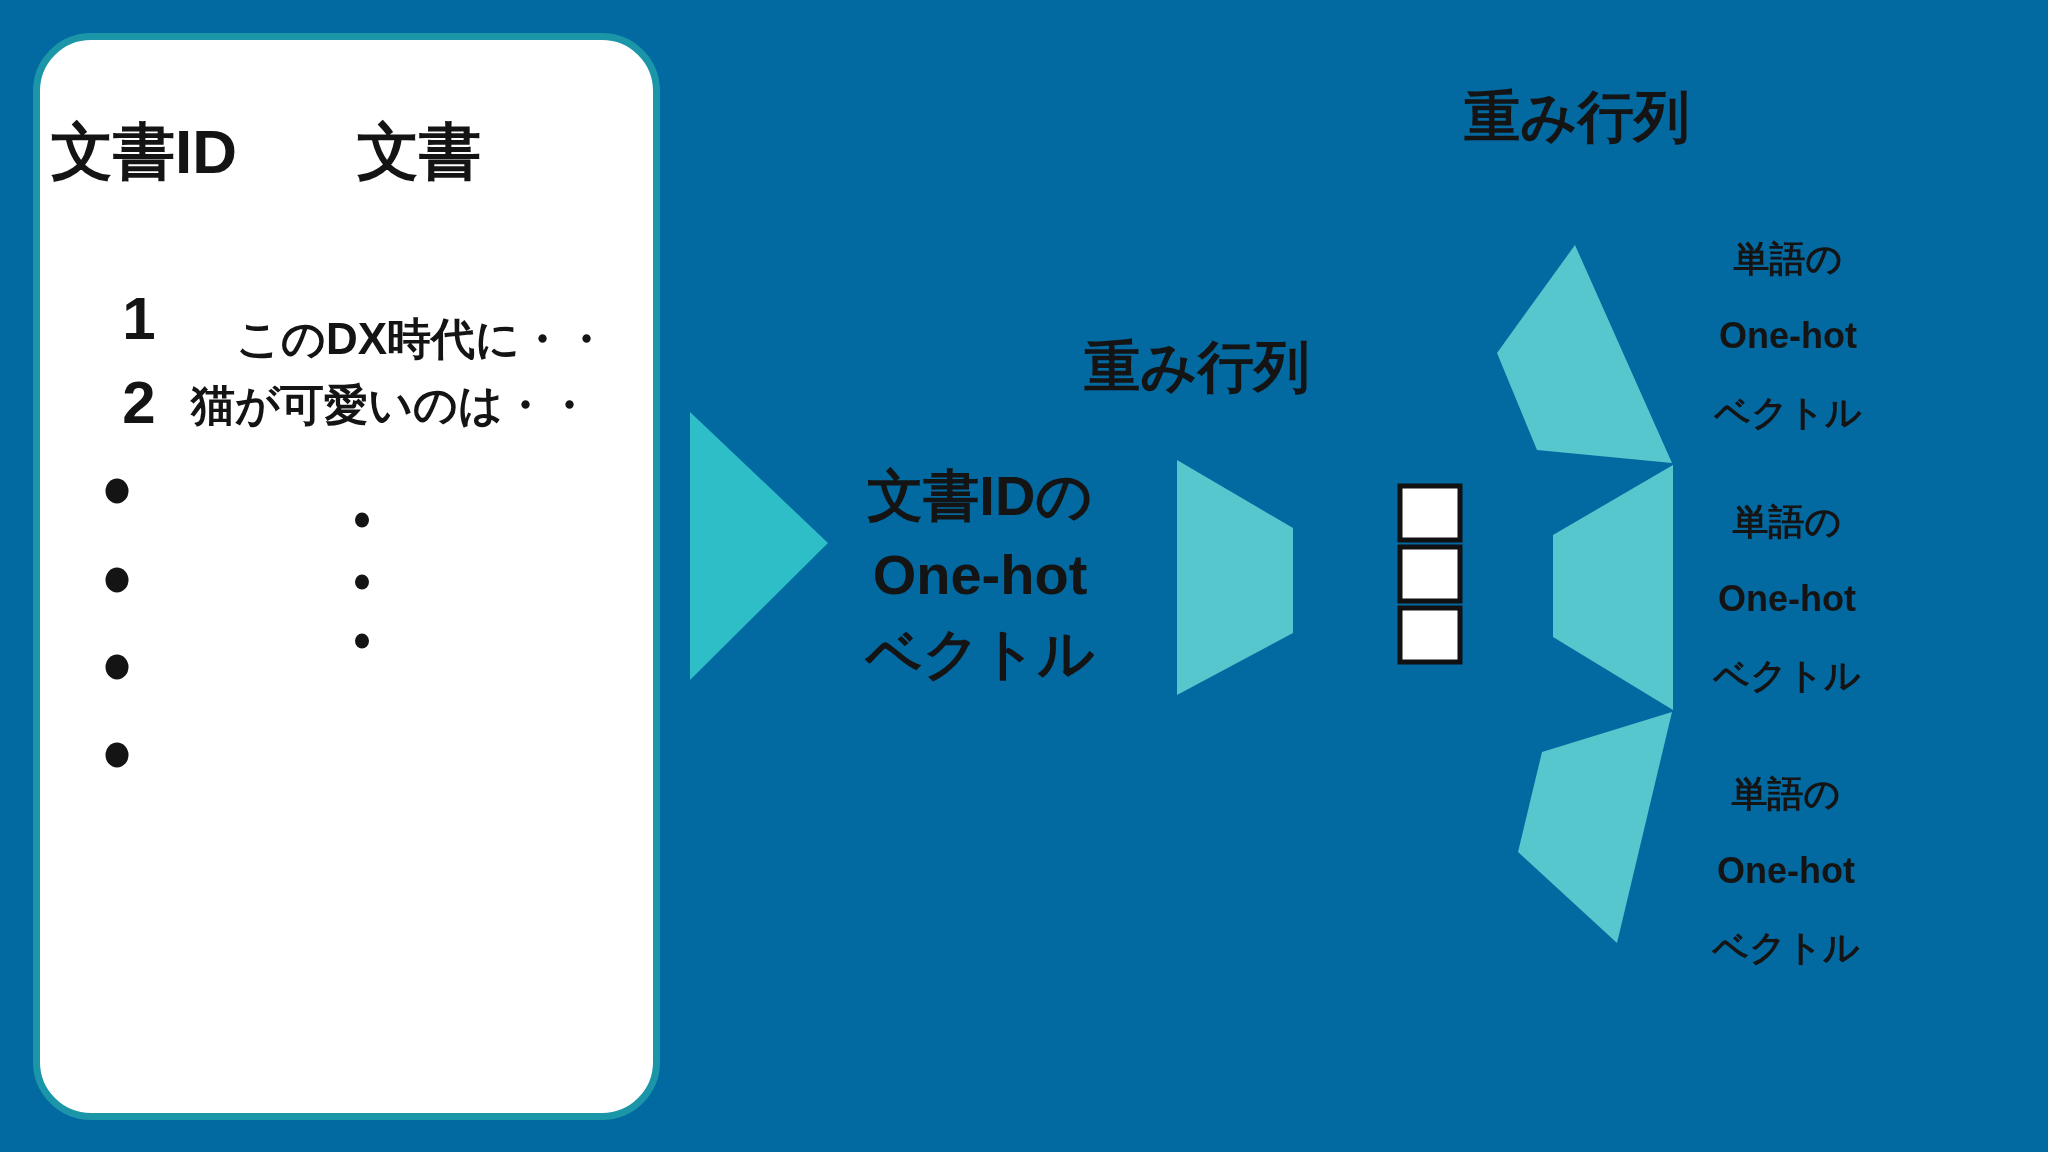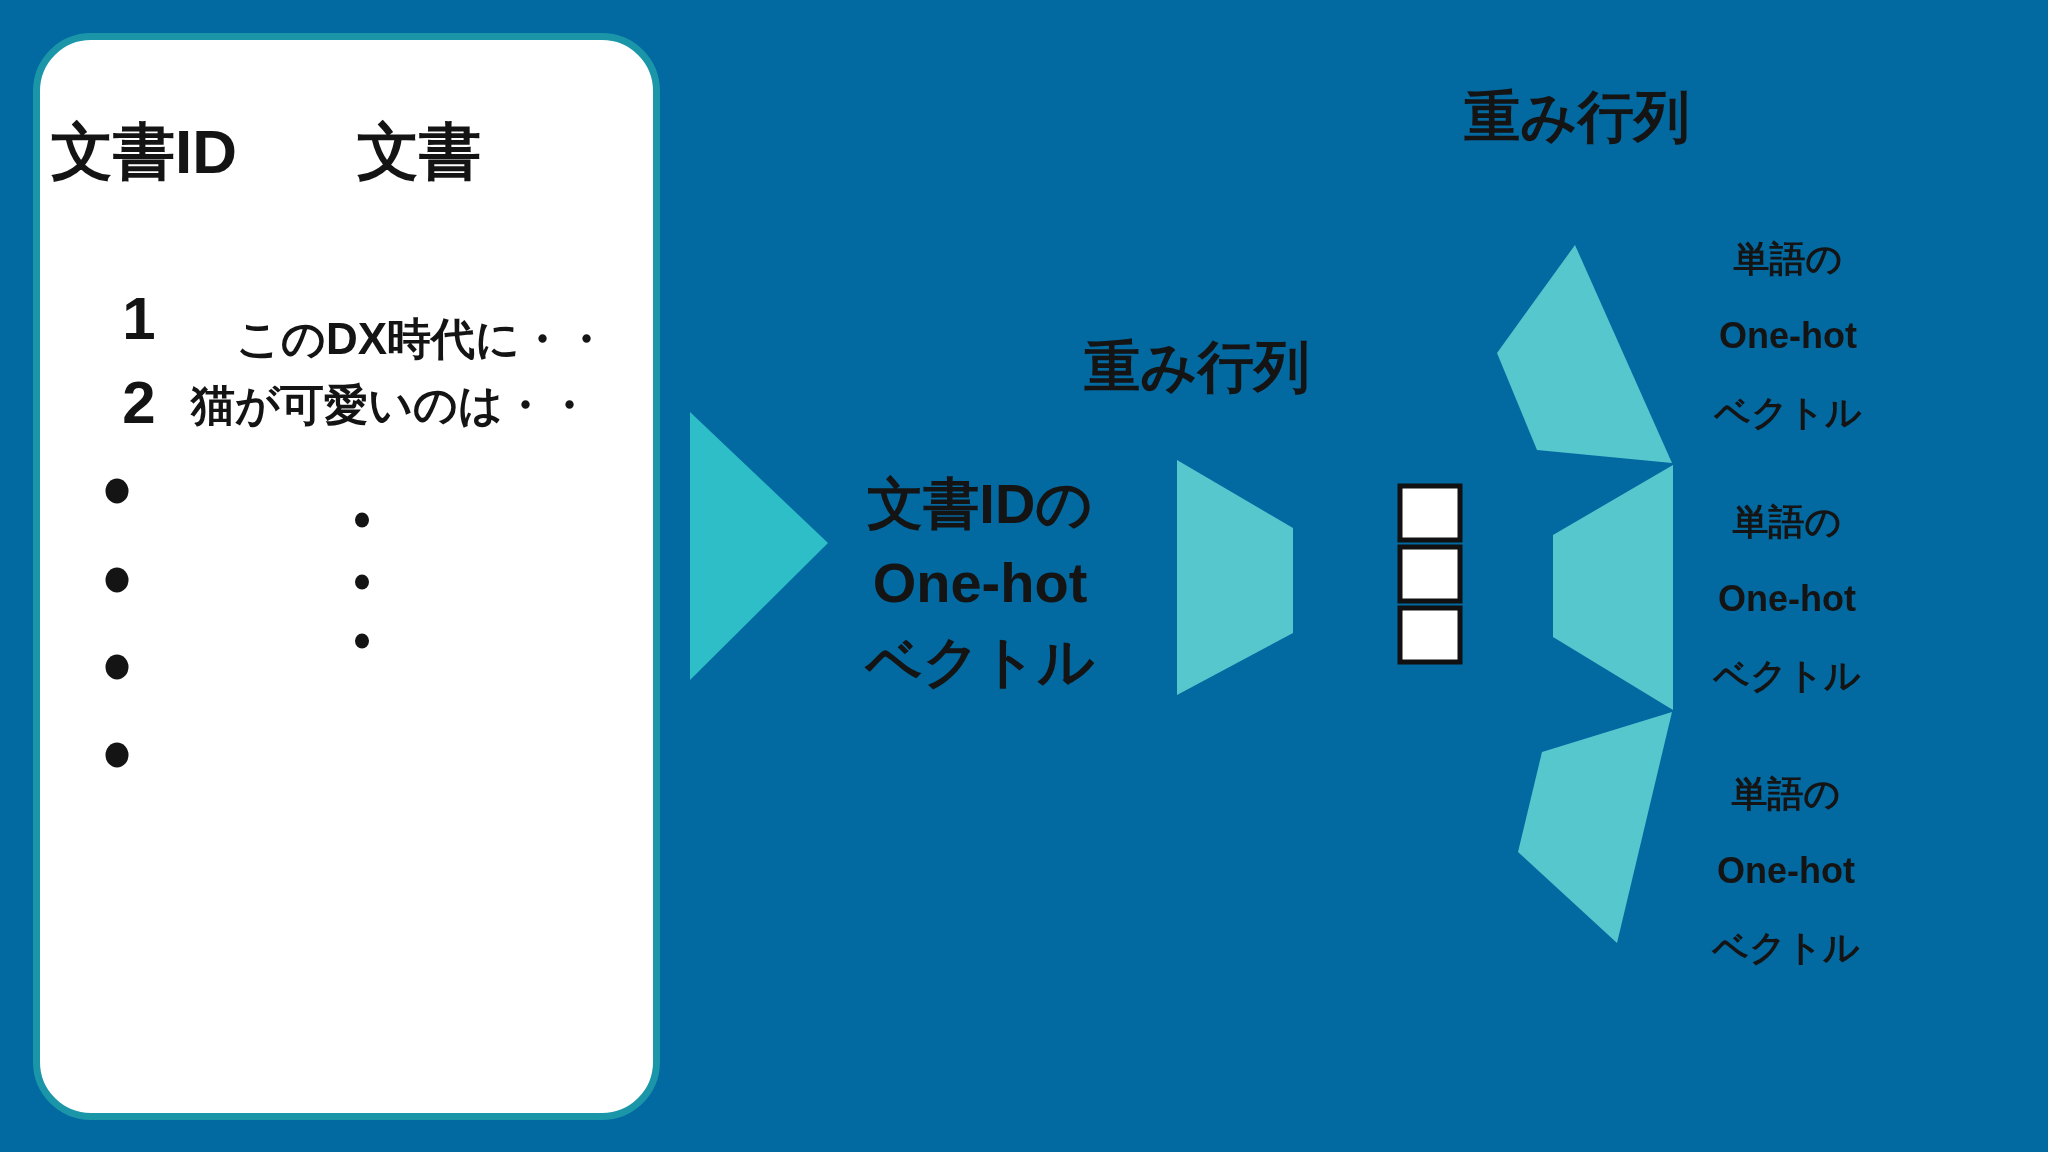--- a/index.html
+++ b/index.html
@@ -109,21 +109,21 @@
     <polygon points="1575,245 1672,463 1537,450 1497,353" fill="#57c7ce"></polygon>
 
     <polygon points="1553,535 1673,465 1673,710 1553,637" fill="#57c7ce"></polygon>
 
     <polygon points="1672,712 1617,943 1518,852 1542,752" fill="#57c7ce"></polygon>
   </svg>
 
   
   <div class="abs lbl-weight" style="left:1197px; top:367px;">重み行列</div>
 
-  <div class="abs vec-block-1" style="left:980px; top:574px;margin-top:8px;">
+  <div class="abs vec-block-1" style="left:980px; top:574px;">
     <span class="vec-line">文書IDの</span>
     <span class="vec-line">One-hot</span>
     <span class="vec-line">ベクトル</span>
   </div>
 
   <div class="abs lbl-weight" style="left:1577px; top:117px;">重み行列</div>
 
   <div class="abs vec-block-2" style="left:1788px; top:335px;">
     <span class="vec-line">単語の</span>
     <span class="vec-line">One-hot</span>

